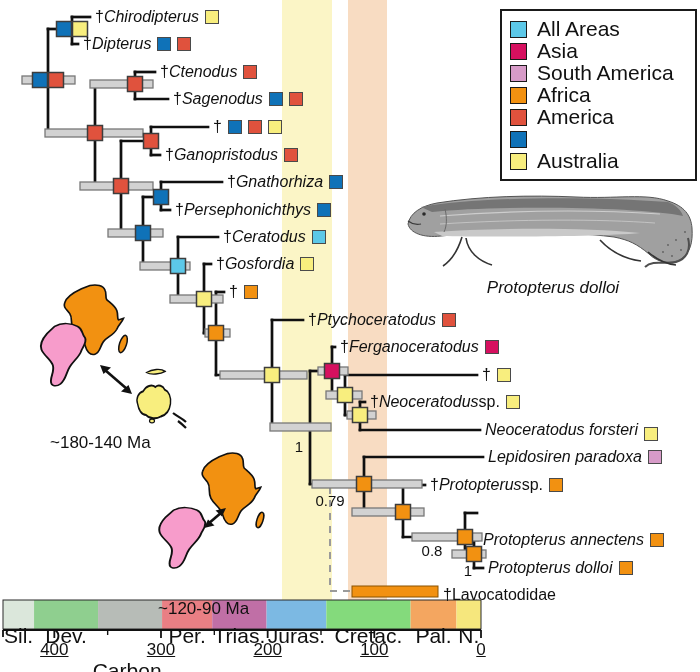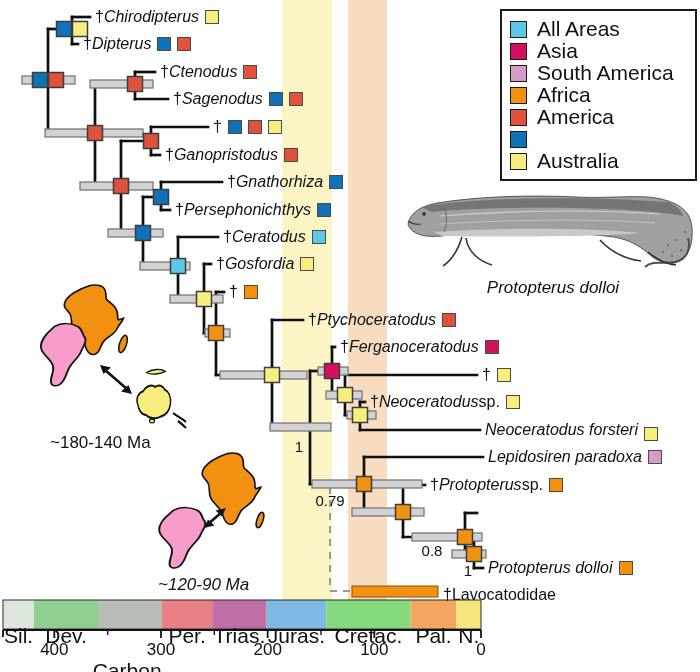--- a/index.html
+++ b/index.html
@@ -6,21 +6,21 @@
   .figure{position:relative;width:700px;height:672px;background:#ffffff;
           font-family:"Liberation Sans",sans-serif;overflow:hidden;color:#111;}
   .figure svg{position:absolute;left:0;top:0;}
   .layer{position:absolute;left:0;top:0;width:700px;height:672px;pointer-events:none;}
   .lbl{position:absolute;white-space:nowrap;display:flex;align-items:center;height:22px;
        transform:translateY(-11px);font-size:16px;line-height:22px;}
   .lbl .nm{font-style:italic;}
   .lbl .pf,.lbl .po{font-style:normal;}
   .lbl .sq{width:14px;height:14px;border:1.5px solid #4a4a4a;margin-left:6px;flex:0 0 auto;box-sizing:border-box;}
   .sup{position:absolute;font-size:15px;transform:translate(-50%,-50%);}
-  .axis-num{position:absolute;font-size:17px;transform:translateX(-50%);}
+  .axis-num{position:absolute;font-size:17px;transform:translateX(-50%);text-decoration:underline;}
   .ts-lbl{position:absolute;font-size:21px;transform:translate(-50%,-50%);margin-top:20px;}
   .annot{position:absolute;font-size:17px;white-space:nowrap;}
   .legend{position:absolute;left:500px;top:9px;width:197px;border:2px solid #1a1a1a;
           background:#fff;padding:7px 8px;box-sizing:border-box;}
   .legend-row{display:flex;align-items:center;height:22px;}
   .legend-row .sw{width:17px;height:17px;border:1px solid #1a1a1a;margin-right:10px;flex:0 0 auto;box-sizing:border-box;}
   .legend-row .tx{font-size:21px;white-space:nowrap;}
   .caption{position:absolute;left:553px;top:278px;transform:translateX(-50%);
            font-style:italic;font-size:17px;white-space:nowrap;}
 </style>
@@ -358,33 +358,39 @@
         <span class="nm">Lepidosiren paradoxa</span>
         <span class="po"></span>
         <span class="sq" style="background: rgb(215, 155, 200);"></span>
       </div>
       <div class="lbl" style="left: 430px; top: 485px;">
         <span class="pf">†</span>
         <span class="nm">Protopterus</span>
         <span class="po"> sp.</span>
         <span class="sq" style="background: rgb(242, 145, 17);"></span>
       </div>
+      <div class="lbl" style="left: 483px; top: 540px;">
+        <span class="pf"></span>
+        <span class="nm">Protopterus annectens</span>
+        <span class="po"></span>
+        <span class="sq" style="background: rgb(242, 145, 17);"></span>
+      </div>
       <div class="lbl" style="left: 488px; top: 568px;">
         <span class="pf"></span>
         <span class="nm">Protopterus dolloi</span>
         <span class="po"></span>
         <span class="sq" style="background: rgb(242, 145, 17);"></span>
       </div>
       <div class="lbl" style="left: 443px; top: 595px;">
         <span class="pf">†</span>
         <span class="po">Lavocatodidae</span>
         <span class="po"></span>
       </div>
       <div class="annot" style="left: 50px; top: 433px;">~180-140 Ma</div>
-      <div class="annot" style="left: 158px; top: 575px; font-style: italic;">~120-90 Ma</div>
+      <div class="annot" style="left: 158px; top: 599px;">~120-90 Ma</div>
     </div>
 
   <div class="legend" id="legend-box">
       <div class="legend-row">
         <span class="sw" style="background: rgb(92, 200, 232);"></span>
         <span class="tx">All Areas</span>
       </div>
       <div class="legend-row">
         <span class="sw" style="background: rgb(214, 16, 95);"></span>
         <span class="tx">Asia</span>

